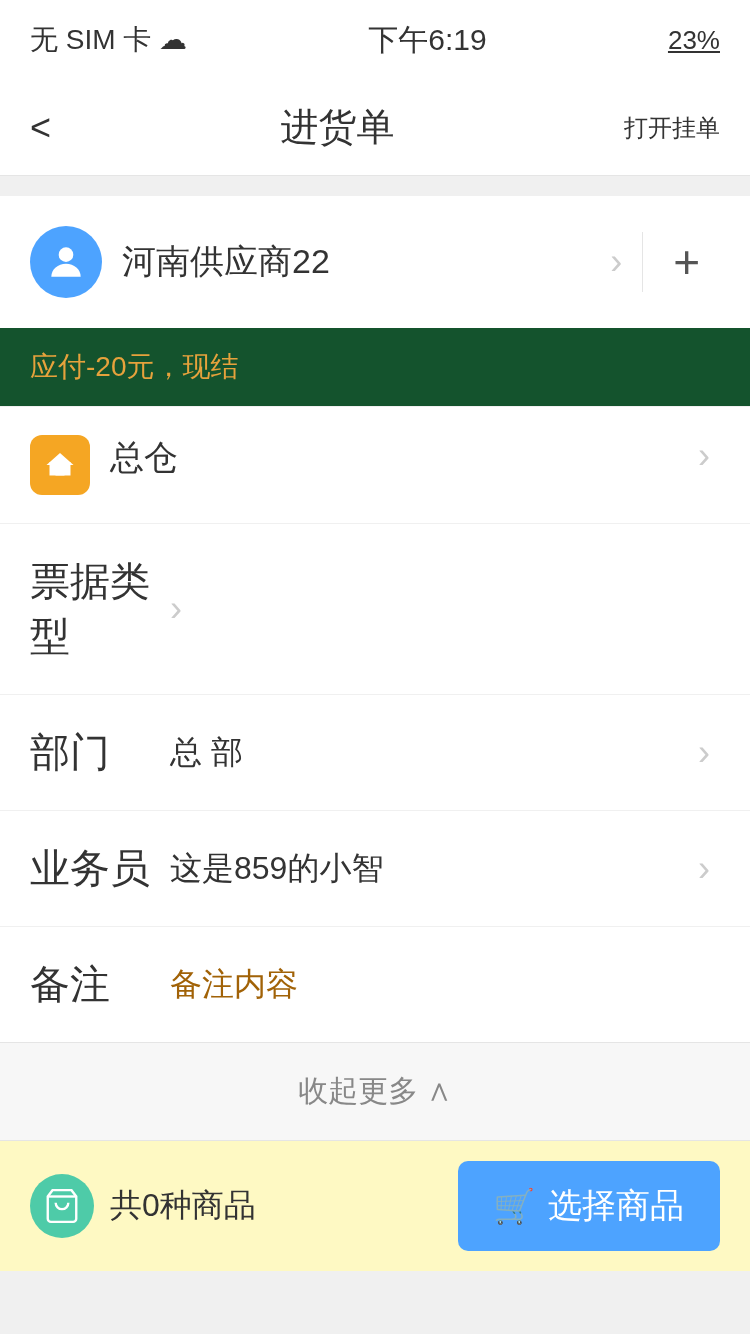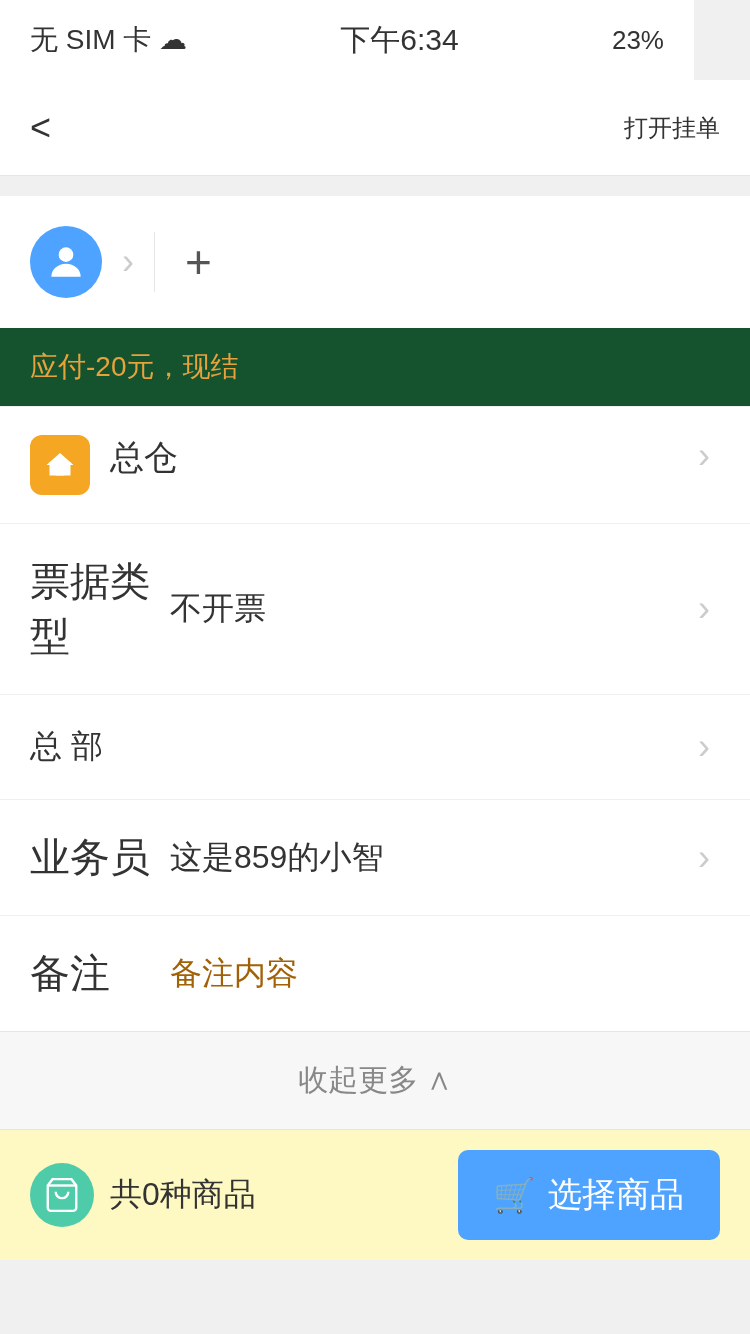--- a/index.html
+++ b/index.html
@@ -9,33 +9,33 @@
       width: 750px;
       min-height: 1334px;
       background: #f0f0f0;
       font-family: -apple-system, 'PingFang SC', 'Helvetica Neue', Arial, sans-serif;
       font-size: 32px;
       color: #333;
     }
 
     
     .status-bar {
-      width: 694px;
+      width: 750px;
       height: 80px;
       background: #fff;
       display: flex;
       align-items: center;
       justify-content: space-between;
       padding: 0 30px;
       font-size: 28px;
       color: #333;
     }
     .status-left { display: flex; align-items: center; gap: 10px; }
     .status-center { font-size: 30px; font-weight: 500; }
-    .status-right { display: flex; align-items: center; gap: 8px; font-size: 26px; }
+    .status-right { display: flex; align-items: center; gap: 8px; font-size: 26px; text-decoration: underline; }
 
     
     .nav-bar {
       width: 750px;
       height: 96px;
       background: #fff;
       display: flex;
       align-items: center;
       justify-content: space-between;
       padding: 0 30px;
@@ -229,42 +229,44 @@
       flex: 1;
     }
   </style>
 </head>
 <body>
 
 <div class="status-bar">
   <div class="status-left">
     <span>无 SIM 卡 ☁</span>
   </div>
-  <div class="status-center">下午6:34</div>
+  <div class="status-center">下午6:19</div>
   <div class="status-right">
     <span>23%</span>
   </div>
 </div>
 
 <div class="nav-bar">
   <div class="nav-back">&lt;</div>
+  <div class="nav-title">进货单</div>
   <div class="nav-action">打开挂单</div>
 </div>
 
 <div class="divider-block"></div>
 
 <div class="section-card">
   <div class="supplier-row">
     <div class="supplier-avatar">
 
       <svg viewBox="0 0 24 24" xmlns="http://www.w3.org/2000/svg">
         <circle cx="12" cy="8" r="4"></circle>
         <path d="M4 20c0-4 3.6-7 8-7s8 3 8 7"></path>
       </svg>
     </div>
+    <div class="supplier-name">河南供应商22</div>
     <span class="chevron-right">›</span>
     <div class="supplier-divider"></div>
     <div class="add-btn">+</div>
   </div>
 
   <div class="notice-bar">应付-20元，现结</div>
 
   <div class="warehouse-row">
     <div class="warehouse-icon">
 
@@ -273,25 +275,25 @@
         <path d="M5 10v9h14v-9"></path>
         <rect x="9" y="14" width="6" height="5"></rect>
       </svg>
     </div>
     <div class="warehouse-name">总仓</div>
     <span class="chevron-right">›</span>
   </div>
 
   <div class="form-row">
     <div class="form-label">票据类型</div>
-    <div class="form-value">不开票</div>
     <span class="chevron-right">›</span>
   </div>
 
   <div class="form-row">
+    <div class="form-label">部门</div>
     <div class="form-value">总 部</div>
     <span class="chevron-right">›</span>
   </div>
 
   <div class="form-row">
     <div class="form-label">业务员</div>
     <div class="form-value">这是859的小智</div>
     <span class="chevron-right">›</span>
   </div>
 

